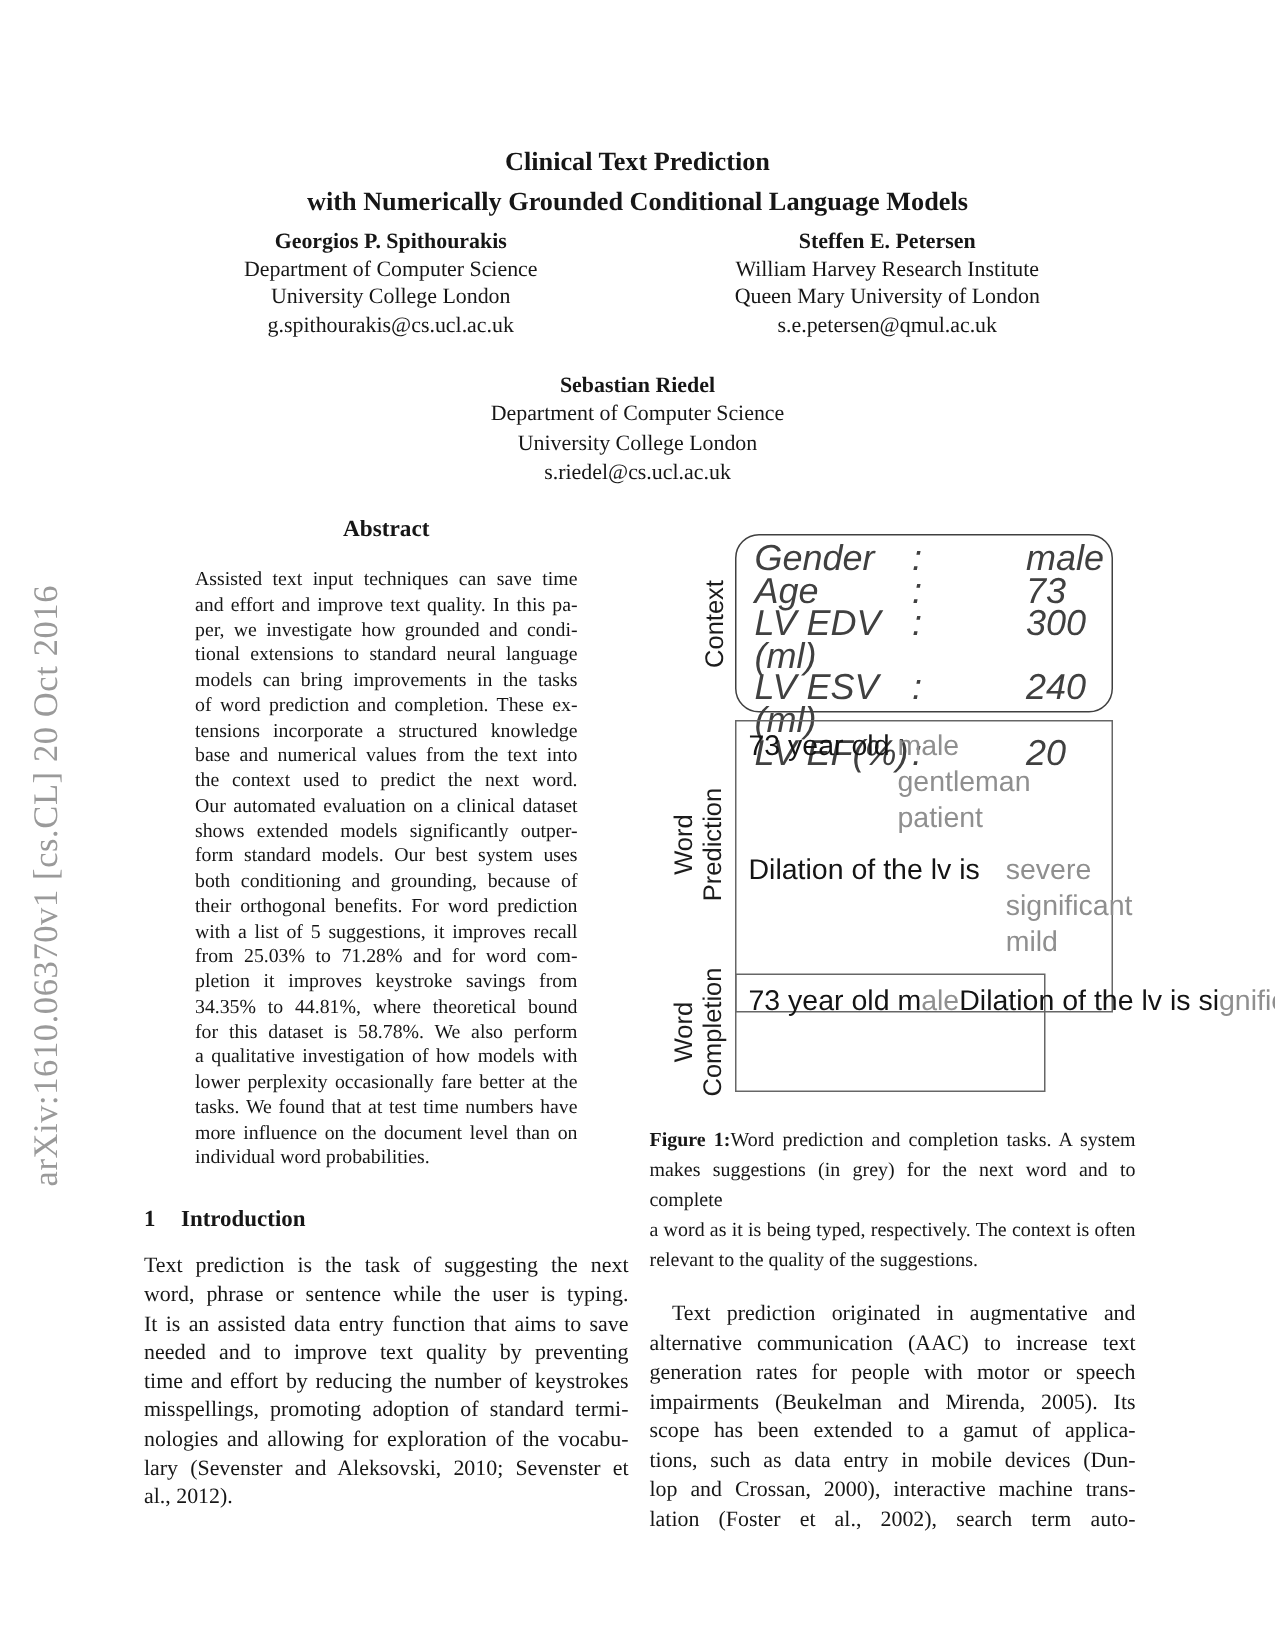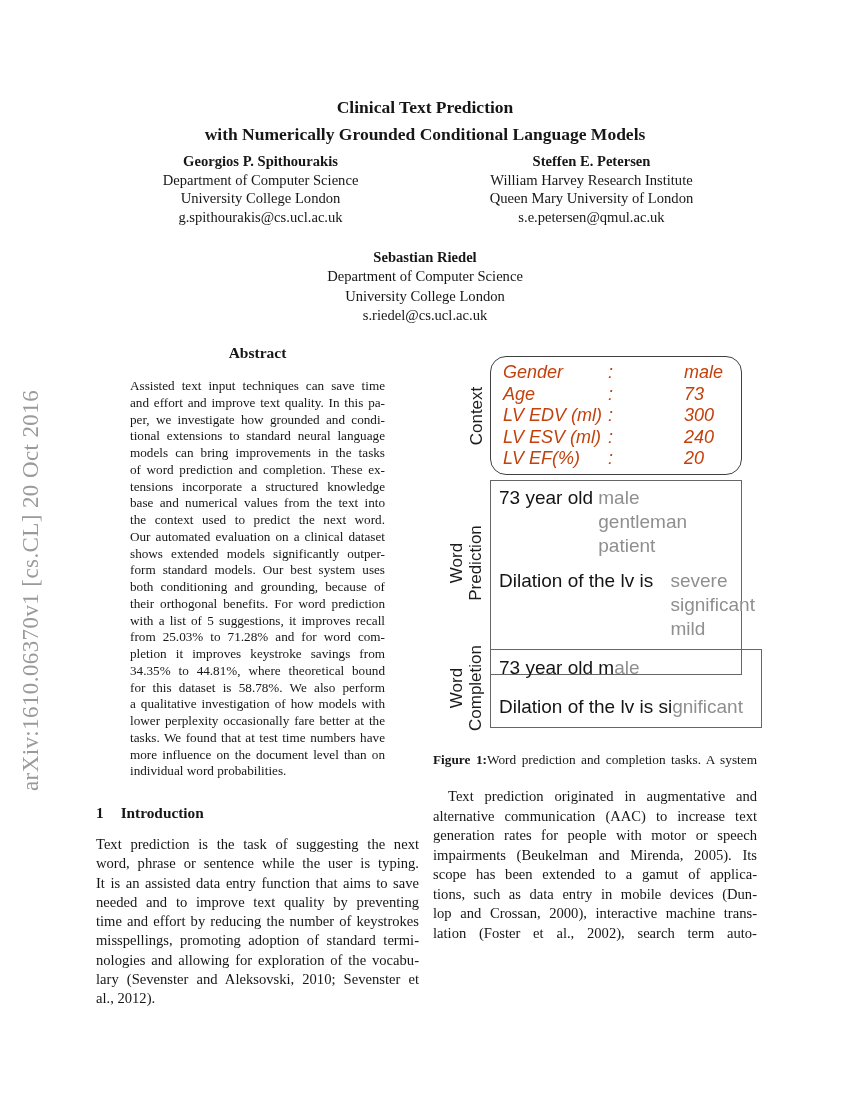--- a/index.html
+++ b/index.html
@@ -40,21 +40,21 @@
   .section-number { display:inline-block; margin-right:17px; }
   .intro-text { margin-top:13px; font-size:14.6px; line-height:19.3px; }
 
   
   .col-right { position:absolute; left:433px; top:356px; width:324px; }
   .figure-area { position:relative; height:372px; font-family:"Liberation Sans", sans-serif; }
 
   .ctx-box {
     position:absolute; left:57px; top:0; width:252px; height:119px; box-sizing:border-box;
     border:1.5px solid #404040; border-radius:16px; padding:5px 0 5px 12px;
-    font-style:italic; font-size:18px; color:#c2410c;
+    font-style:italic; font-size:24px; color:#404040;
   }
   .ctx-row { display:grid; grid-template-columns:105px 76px 1fr; line-height:21.6px; }
 
   .rot-label {
     position:absolute; transform:translate(-50%,-50%) rotate(-90deg);
     font-size:17px; line-height:18.5px; text-align:center; color:#1c1c1c; white-space:nowrap;
   }
   .ctx-label { left:44px; top:60px; }
   .wp-label  { left:33px; top:207px; }
   .wc-label  { left:33px; top:332px; }
@@ -63,23 +63,23 @@
     position:absolute; left:57px; top:124px; width:252px; height:195px; box-sizing:border-box;
     border:1.2px solid #666666; padding:5px 0 0 8px; font-size:19px; color:#141414;
   }
   .example { display:flex; align-items:flex-start; line-height:24px; }
   .example .prompt { white-space:pre; }
   .example + .example { margin-top:11px;gap:12px; }
   .suggestion { color:#8f8f8f; }
   .grey { color:#8f8f8f; }
 
   .wc-box {
-    position:absolute; left:57px; top:293px; width:272px; height:79px; box-sizing:border-box;
+    position:absolute; left:57px; top:293px; width:207px; height:79px; box-sizing:border-box;
     border:1.2px solid #666666; padding:6px 0 8px 8px; font-size:19px; color:#141414;
-    display:flex; flex-direction:column; justify-content:space-between;
+    display:flex; flex-direction:row; justify-content:space-between;
   }
   .wc-line { white-space:pre; line-height:24px; }
 
   .caption { margin-top:22px; font-size:13.3px; line-height:20px; }
   .cap-label { font-weight:bold; margin-right:0; }
   .right-para { margin-top:17px; font-size:14.6px; line-height:19.5px; }
 </style>
 </head>
 <body>
 
@@ -221,20 +221,25 @@
       </div>
       <div class="wc-box">
         <div class="wc-line"><span>73 year old m</span><span class="grey">ale</span></div>
         <div class="wc-line"><span>Dilation of the lv is si</span><span class="grey">gnificant</span></div>
       </div>
 
     </div>
 
     <div class="caption">
       <div class="jline"><span class="cap-label">Figure 1:</span><span>Word prediction and completion tasks. A system</span></div>
+      <div>
+          <div class="jline">makes suggestions (in grey) for the next word and to complete</div>
+          <div class="jline">a word as it is being typed, respectively. The context is often</div>
+          <div class="jline lastline">relevant to the quality of the suggestions.</div>
+        </div>
     </div>
 
     <div class="right-para">
         <div class="jline" style="text-indent: 15px;">Text prediction originated in augmentative and</div>
         <div class="jline">alternative communication (AAC) to increase text</div>
         <div class="jline">generation rates for people with motor or speech</div>
         <div class="jline">impairments (Beukelman and Mirenda, 2005). Its</div>
         <div class="jline">scope has been extended to a gamut of applica-</div>
         <div class="jline">tions, such as data entry in mobile devices (Dun-</div>
         <div class="jline">lop and Crossan, 2000), interactive machine trans-</div>

